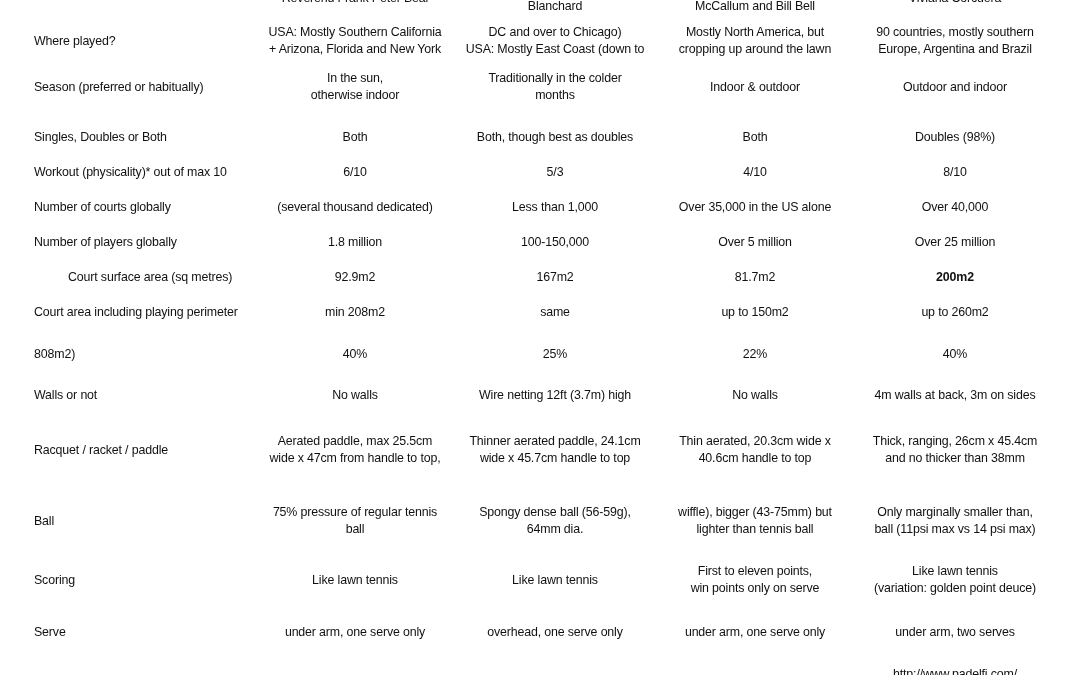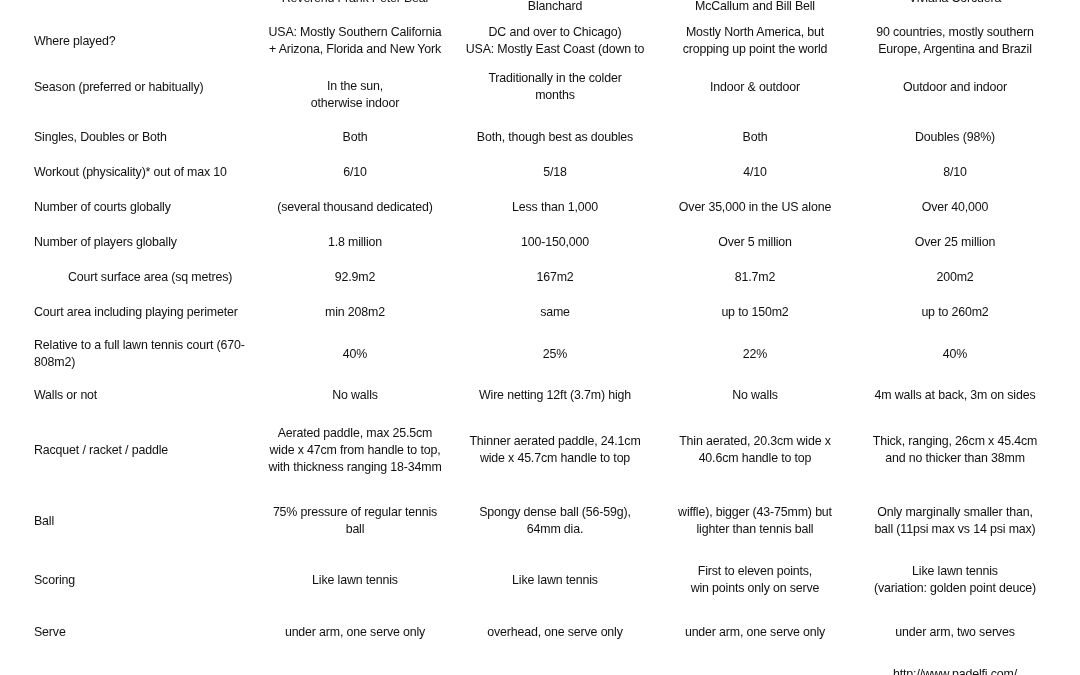--- a/index.html
+++ b/index.html
@@ -60,47 +60,47 @@
   <div class="cell c1" style="top:-2px;">Blanchard</div>
   <div class="cell c2" style="top:-2px;">McCallum and Bill Bell</div>
   <div class="cell c3" style="top:-10px;">Viviana Corcuera</div>
 
   <div id="rows">
       <div class="row" style="top: 41px;">
         <div class="row-inner">
           <div class="label" style="top: 50%; transform: translateY(-50%);">Where played?</div>
           <div class="cell c0" style="top: 50%; transform: translateY(-50%);"><span class="line">USA: Mostly Southern California</span><span class="line">+ Arizona, Florida and New York</span></div>
           <div class="cell c1" style="top: 50%; transform: translateY(-50%);"><span class="line">DC and over to Chicago)</span><span class="line">USA: Mostly East Coast (down to</span></div>
-          <div class="cell c2" style="top: 50%; transform: translateY(-50%);"><span class="line">Mostly North America, but</span><span class="line">cropping up point the world</span></div>
+          <div class="cell c2" style="top: 50%; transform: translateY(-50%);"><span class="line">Mostly North America, but</span><span class="line">cropping up around the lawn</span></div>
           <div class="cell c3" style="top: 50%; transform: translateY(-50%);"><span class="line">90 countries, mostly southern</span><span class="line">Europe, Argentina and Brazil</span></div>
         </div>
       </div>
       <div class="row" style="top: 87px;">
         <div class="row-inner">
           <div class="label" style="top: 50%; transform: translateY(-50%);">Season (preferred or habitually)</div>
-          <div class="cell c0" style="top: 50%; transform: translateY(-50%); margin-top: 8px;"><span class="line">In the sun,</span><span class="line">otherwise indoor</span></div>
+          <div class="cell c0" style="top: 50%; transform: translateY(-50%);"><span class="line">In the sun,</span><span class="line">otherwise indoor</span></div>
           <div class="cell c1" style="top: 50%; transform: translateY(-50%);"><span class="line">Traditionally in the colder</span><span class="line">months</span></div>
           <div class="cell c2" style="top: 50%; transform: translateY(-50%);"><span class="line">Indoor &amp; outdoor</span></div>
           <div class="cell c3" style="top: 50%; transform: translateY(-50%);"><span class="line">Outdoor and indoor</span></div>
         </div>
       </div>
       <div class="row" style="top: 137px;">
         <div class="row-inner">
           <div class="label" style="top: 50%; transform: translateY(-50%);">Singles, Doubles or Both</div>
           <div class="cell c0" style="top: 50%; transform: translateY(-50%);"><span class="line">Both</span></div>
           <div class="cell c1" style="top: 50%; transform: translateY(-50%);"><span class="line">Both, though best as doubles</span></div>
           <div class="cell c2" style="top: 50%; transform: translateY(-50%);"><span class="line">Both</span></div>
           <div class="cell c3" style="top: 50%; transform: translateY(-50%);"><span class="line">Doubles (98%)</span></div>
         </div>
       </div>
       <div class="row" style="top: 172px;">
         <div class="row-inner">
           <div class="label" style="top: 50%; transform: translateY(-50%);">Workout (physicality)* out of max 10</div>
           <div class="cell c0" style="top: 50%; transform: translateY(-50%);"><span class="line">6/10</span></div>
-          <div class="cell c1" style="top: 50%; transform: translateY(-50%);"><span class="line">5/18</span></div>
+          <div class="cell c1" style="top: 50%; transform: translateY(-50%);"><span class="line">5/3</span></div>
           <div class="cell c2" style="top: 50%; transform: translateY(-50%);"><span class="line">4/10</span></div>
           <div class="cell c3" style="top: 50%; transform: translateY(-50%);"><span class="line">8/10</span></div>
         </div>
       </div>
       <div class="row" style="top: 207px;">
         <div class="row-inner">
           <div class="label" style="top: 50%; transform: translateY(-50%);">Number of courts globally</div>
           <div class="cell c0" style="top: 50%; transform: translateY(-50%);"><span class="line">(several thousand dedicated)</span></div>
           <div class="cell c1" style="top: 50%; transform: translateY(-50%);"><span class="line">Less than 1,000</span></div>
           <div class="cell c2" style="top: 50%; transform: translateY(-50%);"><span class="line">Over 35,000 in the US alone</span></div>
@@ -115,57 +115,56 @@
           <div class="cell c2" style="top: 50%; transform: translateY(-50%);"><span class="line">Over 5 million</span></div>
           <div class="cell c3" style="top: 50%; transform: translateY(-50%);"><span class="line">Over 25 million</span></div>
         </div>
       </div>
       <div class="row" style="top: 277px;">
         <div class="row-inner">
           <div class="label" style="top: 50%; transform: translateY(-50%); margin-left: 34px;">Court surface area (sq metres)</div>
           <div class="cell c0" style="top: 50%; transform: translateY(-50%);"><span class="line">92.9m2</span></div>
           <div class="cell c1" style="top: 50%; transform: translateY(-50%);"><span class="line">167m2</span></div>
           <div class="cell c2" style="top: 50%; transform: translateY(-50%);"><span class="line">81.7m2</span></div>
-          <div class="cell c3" style="top: 50%; transform: translateY(-50%);"><span class="line">200m2</span></div>
+          <div class="cell c3" style="top: 50%; transform: translateY(-50%); font-weight: bold;"><span class="line">200m2</span></div>
         </div>
       </div>
       <div class="row" style="top: 312px;">
         <div class="row-inner">
           <div class="label" style="top: 50%; transform: translateY(-50%);">Court area including playing perimeter</div>
           <div class="cell c0" style="top: 50%; transform: translateY(-50%);"><span class="line">min 208m2</span></div>
           <div class="cell c1" style="top: 50%; transform: translateY(-50%);"><span class="line">same</span></div>
           <div class="cell c2" style="top: 50%; transform: translateY(-50%);"><span class="line">up to 150m2</span></div>
           <div class="cell c3" style="top: 50%; transform: translateY(-50%);"><span class="line">up to 260m2</span></div>
         </div>
       </div>
       <div class="row" style="top: 354px;">
         <div class="row-inner">
           <div class="label" style="top: 50%; transform: translateY(-50%);">
-            <span class="line">Relative to a full lawn tennis court (670-</span>
             <span class="line">808m2)</span>
           </div>
           <div class="cell c0" style="top: 50%; transform: translateY(-50%);"><span class="line">40%</span></div>
           <div class="cell c1" style="top: 50%; transform: translateY(-50%);"><span class="line">25%</span></div>
           <div class="cell c2" style="top: 50%; transform: translateY(-50%);"><span class="line">22%</span></div>
           <div class="cell c3" style="top: 50%; transform: translateY(-50%);"><span class="line">40%</span></div>
         </div>
       </div>
       <div class="row" style="top: 395px;">
         <div class="row-inner">
           <div class="label" style="top: 50%; transform: translateY(-50%);">Walls or not</div>
           <div class="cell c0" style="top: 50%; transform: translateY(-50%);"><span class="line">No walls</span></div>
           <div class="cell c1" style="top: 50%; transform: translateY(-50%);"><span class="line">Wire netting 12ft (3.7m) high</span></div>
           <div class="cell c2" style="top: 50%; transform: translateY(-50%);"><span class="line">No walls</span></div>
           <div class="cell c3" style="top: 50%; transform: translateY(-50%);"><span class="line">4m walls at back, 3m on sides</span></div>
         </div>
       </div>
       <div class="row" style="top: 450px;">
         <div class="row-inner">
           <div class="label" style="top: 50%; transform: translateY(-50%);">Racquet / racket / paddle</div>
-          <div class="cell c0" style="top: 50%; transform: translateY(-50%);"><span class="line">Aerated paddle, max 25.5cm</span><span class="line">wide x 47cm from handle to top,</span><span class="line">with thickness ranging 18-34mm</span></div>
+          <div class="cell c0" style="top: 50%; transform: translateY(-50%);"><span class="line">Aerated paddle, max 25.5cm</span><span class="line">wide x 47cm from handle to top,</span></div>
           <div class="cell c1" style="top: 50%; transform: translateY(-50%);"><span class="line">Thinner aerated paddle, 24.1cm</span><span class="line">wide x 45.7cm handle to top</span></div>
           <div class="cell c2" style="top: 50%; transform: translateY(-50%);"><span class="line">Thin aerated, 20.3cm wide x</span><span class="line">40.6cm handle to top</span></div>
           <div class="cell c3" style="top: 50%; transform: translateY(-50%);"><span class="line">Thick, ranging, 26cm x 45.4cm</span><span class="line">and no thicker than 38mm</span></div>
         </div>
       </div>
       <div class="row" style="top: 521px;">
         <div class="row-inner">
           <div class="label" style="top: 50%; transform: translateY(-50%);">Ball</div>
           <div class="cell c0" style="top: 50%; transform: translateY(-50%);"><span class="line">75% pressure of regular tennis</span><span class="line">ball</span></div>
           <div class="cell c1" style="top: 50%; transform: translateY(-50%);"><span class="line">Spongy dense ball (56-59g),</span><span class="line">64mm dia.</span></div>

